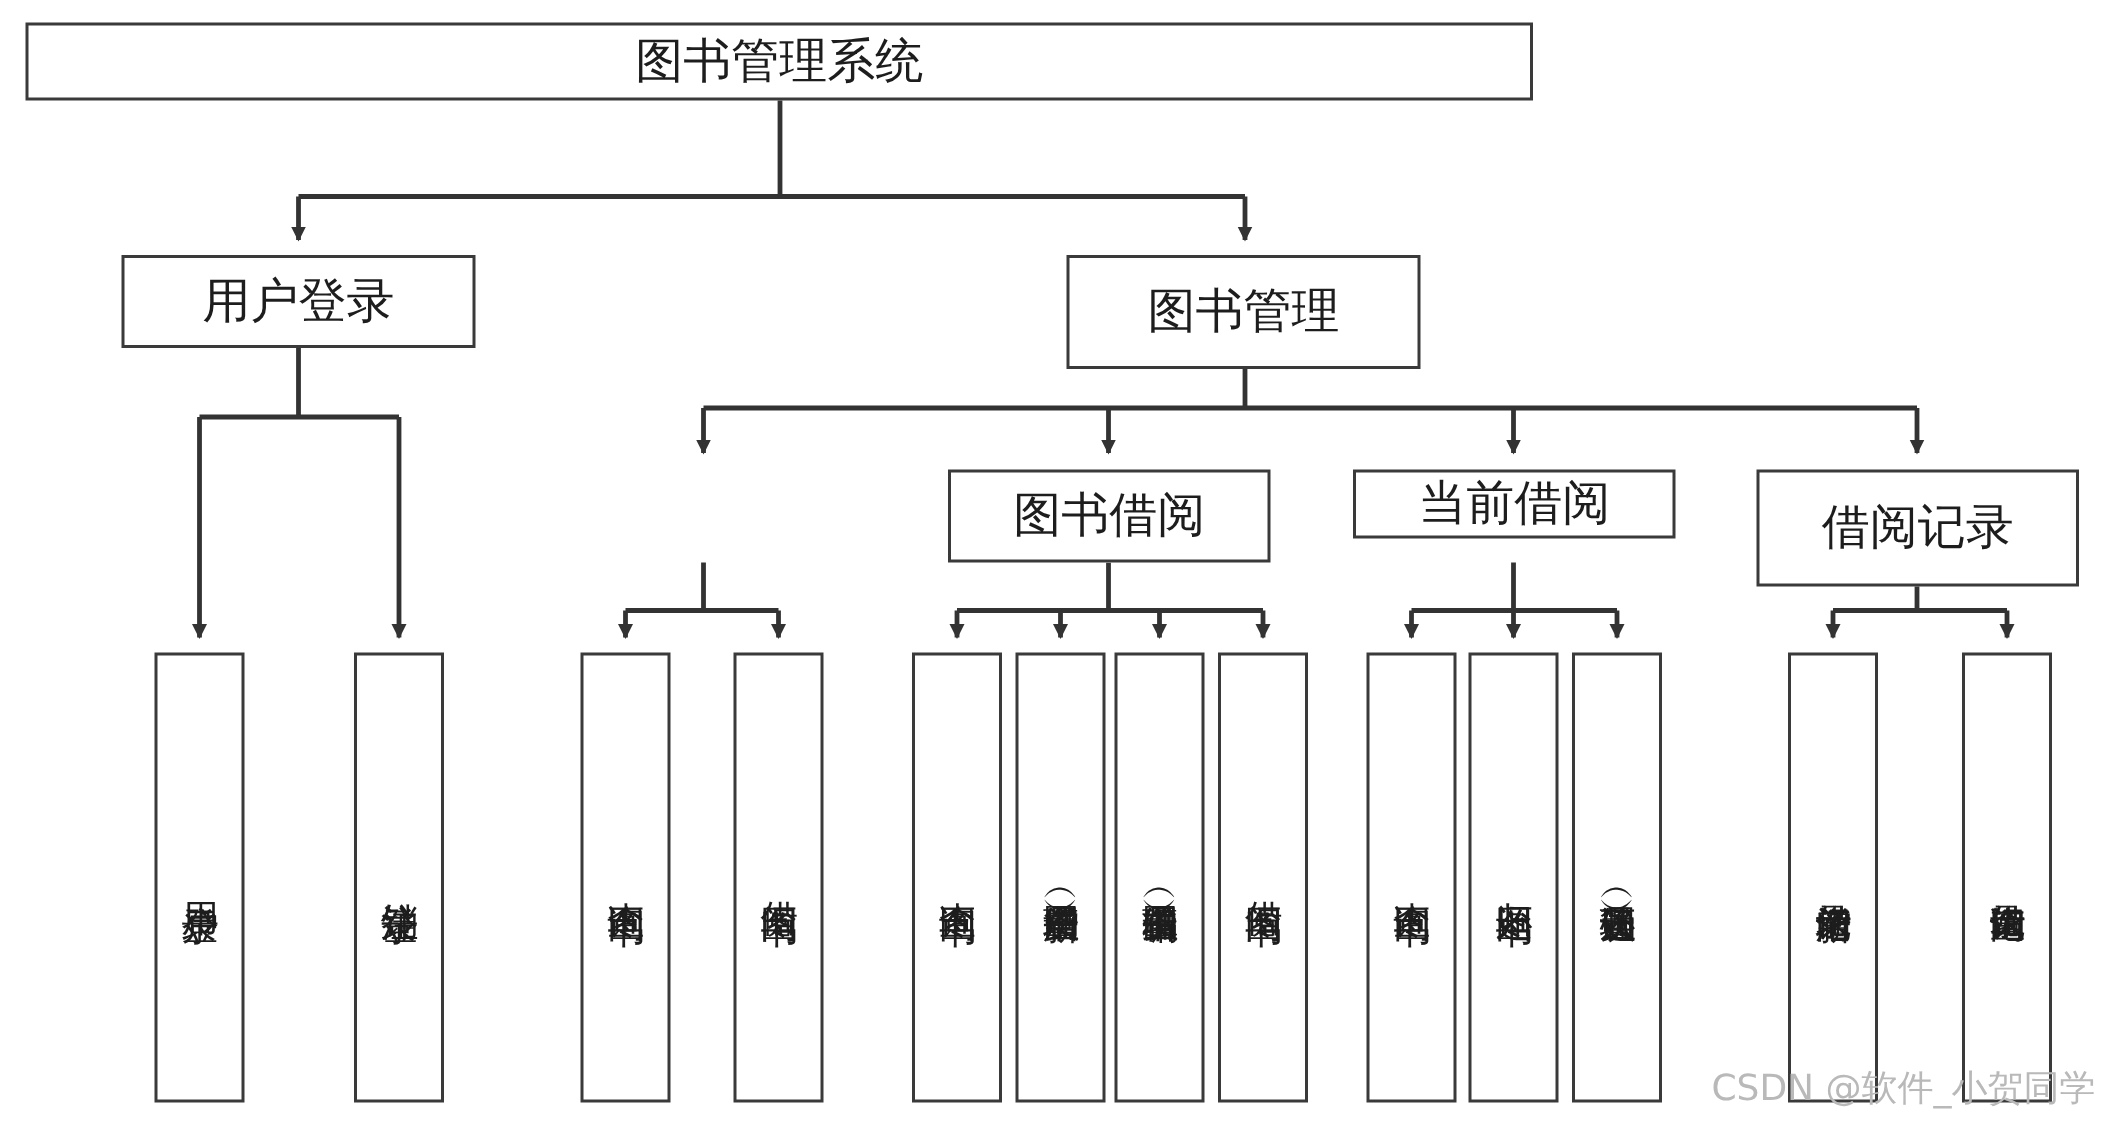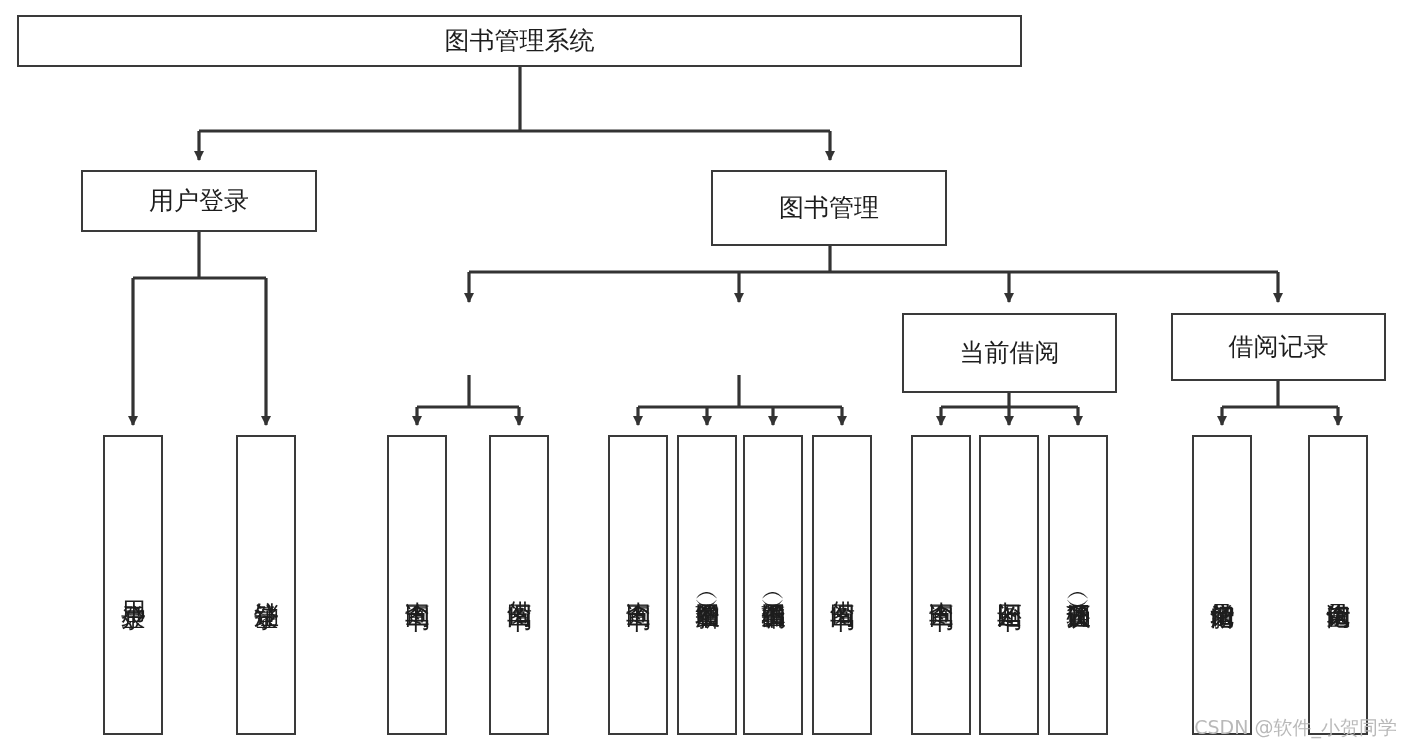--- a/index.html
+++ b/index.html
@@ -30,21 +30,21 @@
     border: 2px solid #3a3a3a;
     background: #ffffff;
     color: #1d1d1d;
     display: flex;
     align-items: center;
     justify-content: center;
     text-align: center;
     line-height: 1.12;
   }
   .node.h {
-    font-size: 25px;
+    font-size: 32px;
   }
   .node.v {
     writing-mode: vertical-rl;
     text-orientation: upright;
     font-size: 25px;
     letter-spacing: 2px;
     padding: 4px 0;
   }
   .node.v .vlabel {
     writing-mode: vertical-rl;
@@ -52,21 +52,21 @@
     display: block;
   }
   .node.v.tight {
     font-size: 24px;
     letter-spacing: 0px;
   }
   #watermark {
     position: absolute;
     right: 8px;
     bottom: 6px;
-    font-size: 19px;
+    font-size: 24px;
     color: #b9b9b9;
     white-space: nowrap;
     pointer-events: none;
   }
 </style>
 </head>
 <body>
 
 <div id="diagram-root">
 
@@ -124,24 +124,27 @@
     <span>图书管理系统</span>
   </div>
 
   <div class="node h" style="left:81px; top:170px; width:236px; height:62px;">
     <span>用户登录</span>
   </div>
   <div class="node h" style="left:711px; top:170px; width:236px; height:76px;">
     <span>图书管理</span>
   </div>
 
-  <div class="node h" style="left:902px; top:313px; width:215px; height:80px;">
+  <div class="node h" style="left:632px; top:313px; width:215px; height:62px;">
+    <span>图书借阅</span>
+  </div>
+  <div class="node h" style="left:902px; top:313px; width:215px; height:46px;">
     <span>当前借阅</span>
   </div>
-  <div class="node h" style="left:1171px; top:313px; width:215px; height:68px;">
+  <div class="node h" style="left:1171px; top:313px; width:215px; height:78px;">
     <span>借阅记录</span>
   </div>
 
   <div class="node v" style="left:103px; top:435px; width:60px; height:300px;">
     <span class="vlabel">用户登录</span>
   </div>
   <div class="node v" style="left:236px; top:435px; width:60px; height:300px;">
     <span class="vlabel">注销登录</span>
   </div>
 

